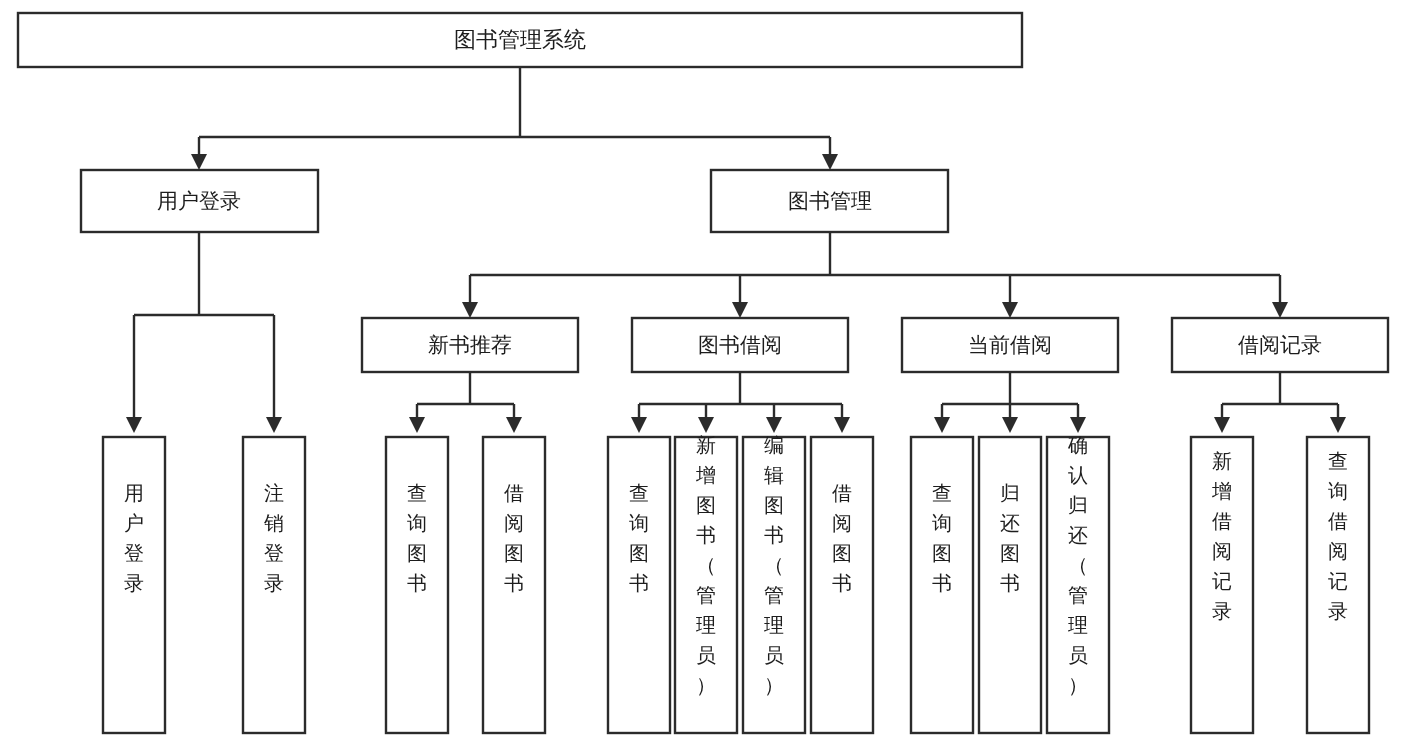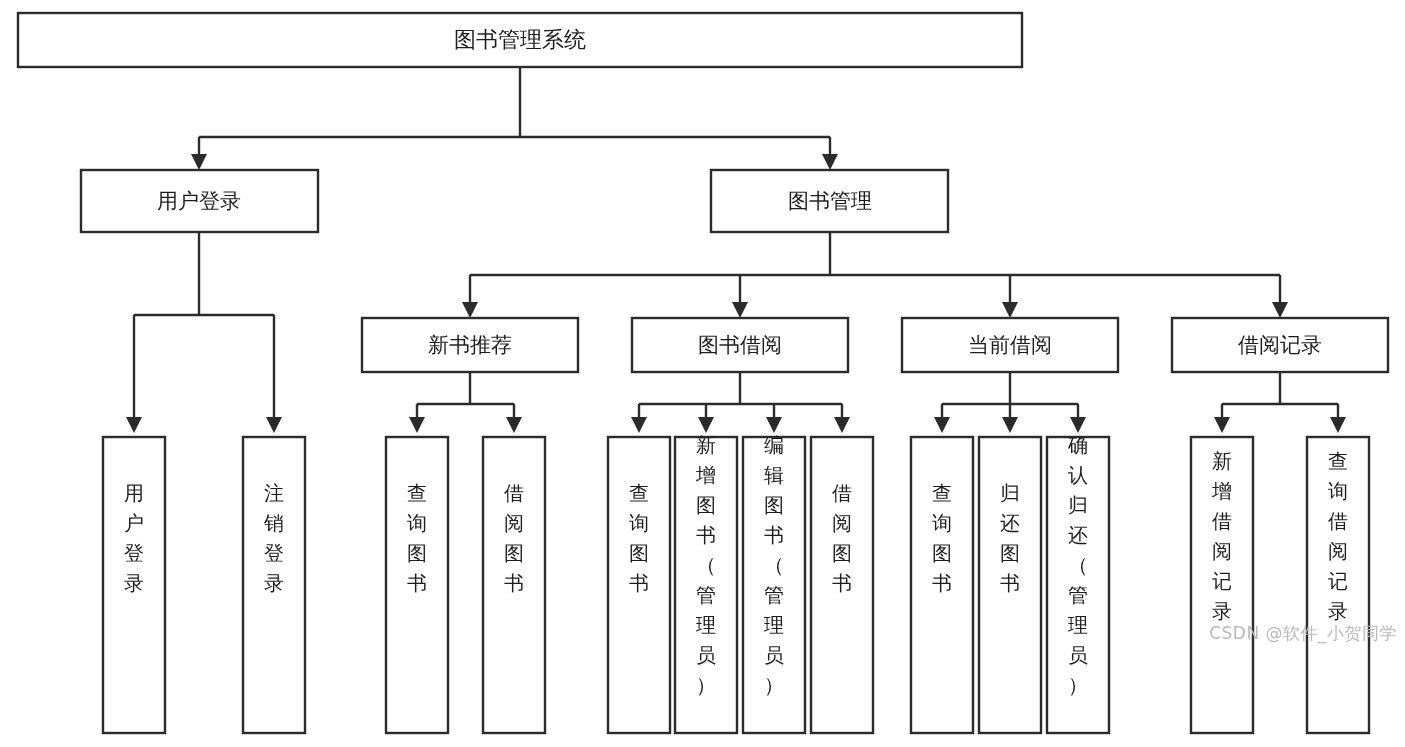--- a/index.html
+++ b/index.html
@@ -243,14 +243,13 @@
       <rect class="node-box" x="1191" y="437" width="62" height="296"></rect>
       <text class="vert-label vtext" x="1222" y="585"><tspan x="1222" y="468">新</tspan><tspan x="1222" y="498">增</tspan><tspan x="1222" y="528">借</tspan><tspan x="1222" y="558">阅</tspan><tspan x="1222" y="588">记</tspan><tspan x="1222" y="618">录</tspan></text>
     </g>
     <g>
       <rect class="node-box" x="1307" y="437" width="62" height="296"></rect>
       <text class="vert-label vtext" x="1338" y="585"><tspan x="1338" y="468">查</tspan><tspan x="1338" y="498">询</tspan><tspan x="1338" y="528">借</tspan><tspan x="1338" y="558">阅</tspan><tspan x="1338" y="588">记</tspan><tspan x="1338" y="618">录</tspan></text>
     </g>
 
   </svg>
 
-  <div class="watermark">CSDN @软件_小贺同学</div>
 </div>
 
 </body></html>

